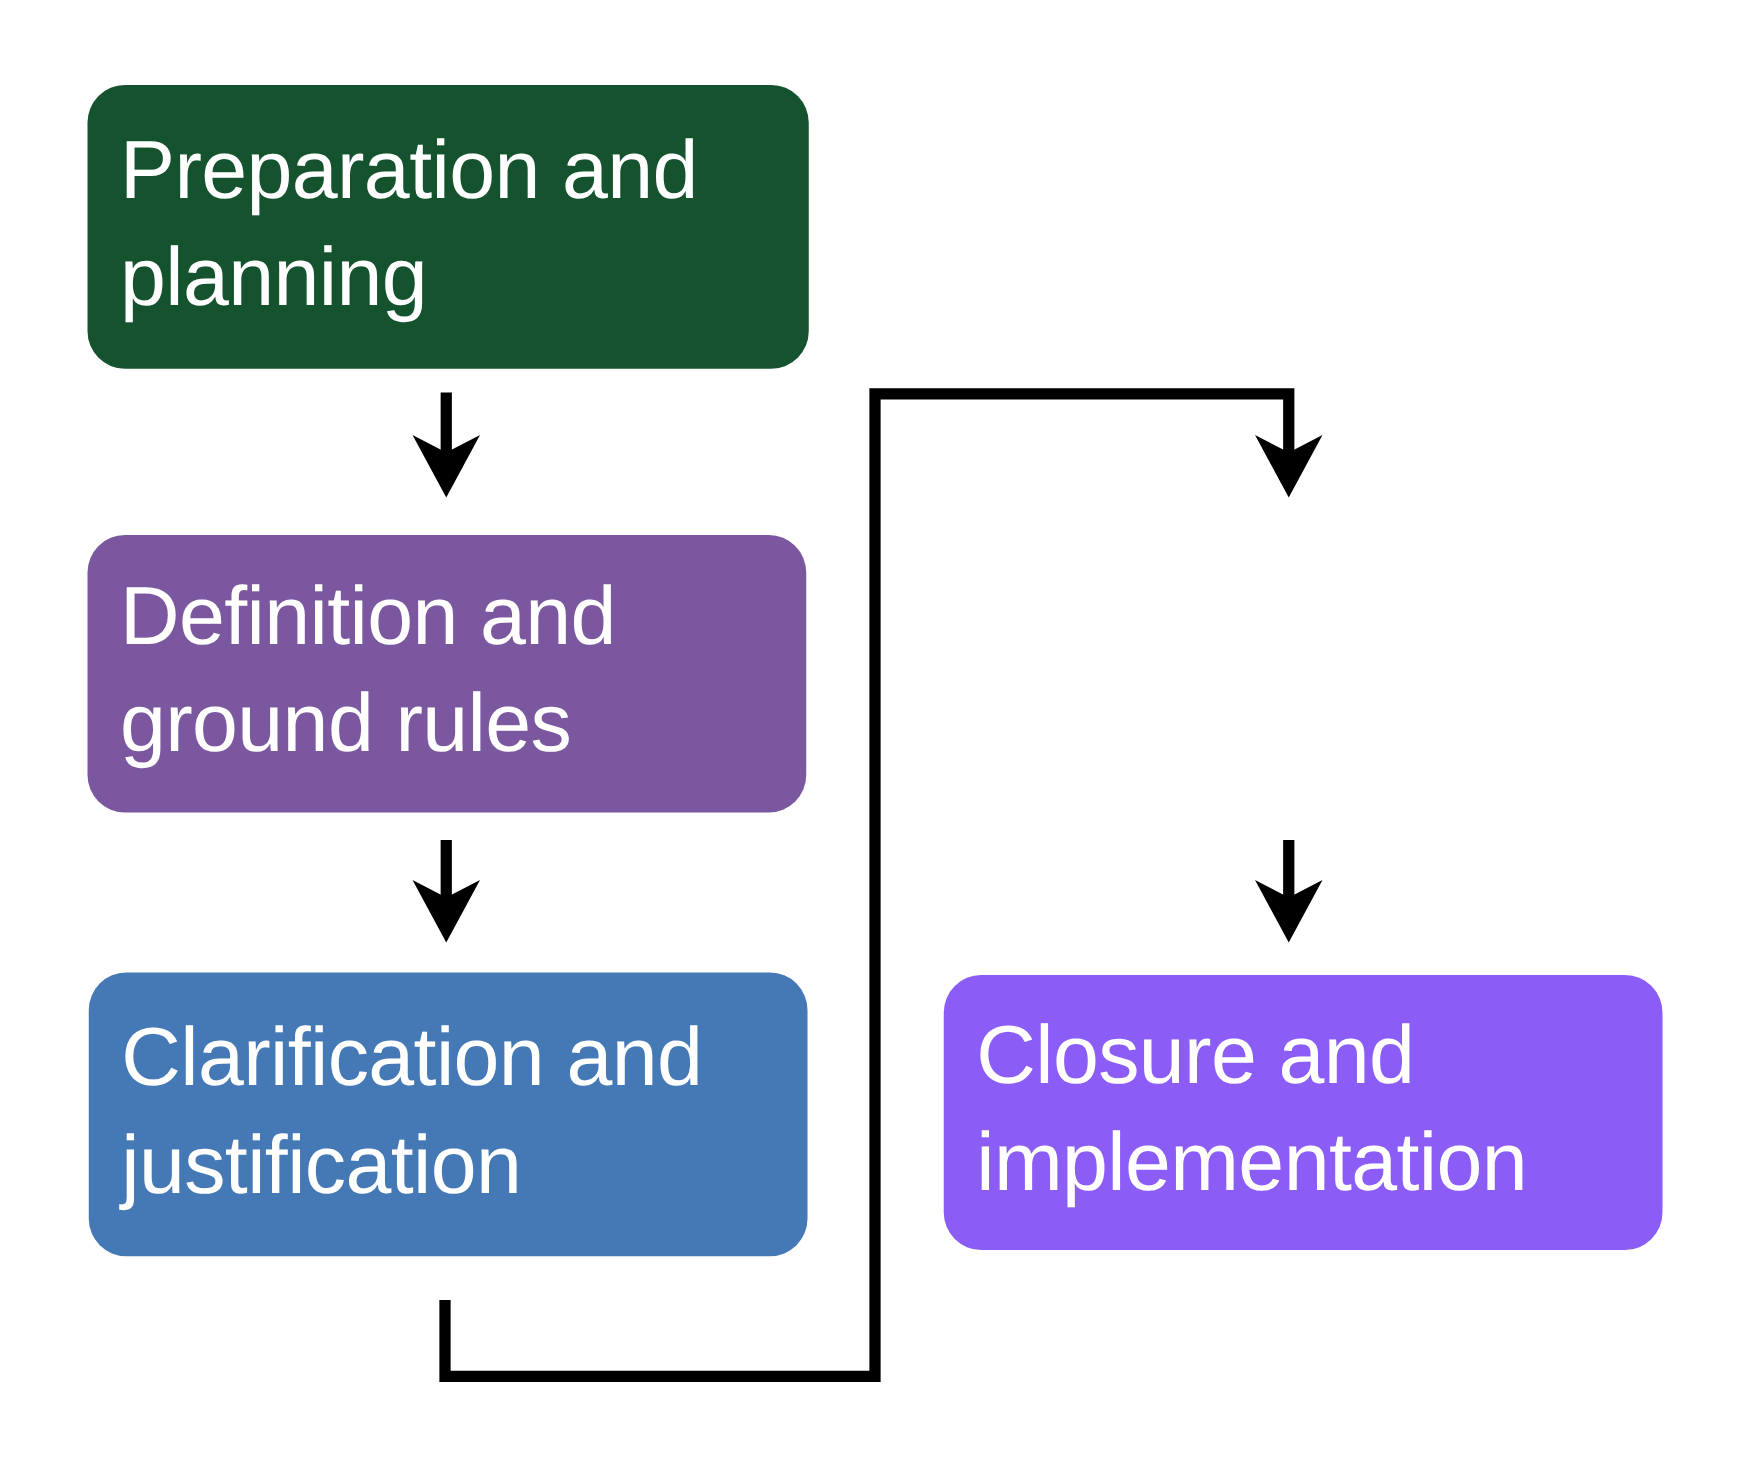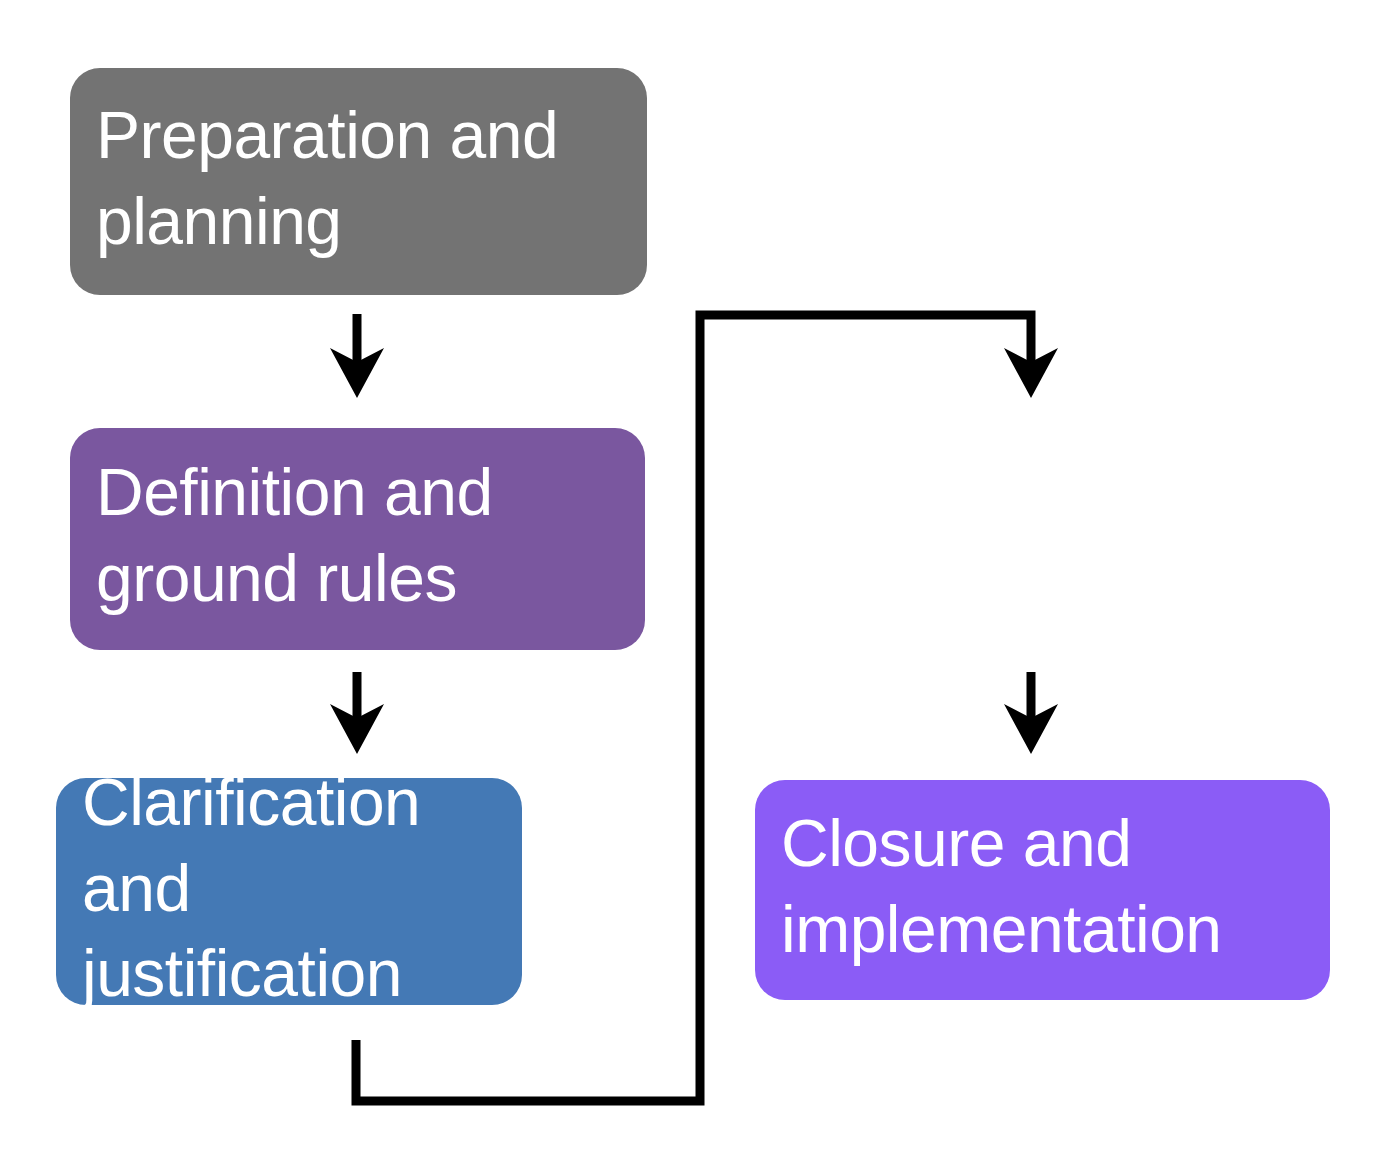--- a/index.html
+++ b/index.html
@@ -35,21 +35,21 @@
     font-size: 66px;
     line-height: 1.30;
     font-weight: 400;
     letter-spacing: -0.5px;
     white-space: pre-line;
     text-align: left;
   }
   
   #node-preparation  { left: 70px;  top: 68px;  width: 577px; height: 227px; }
   #node-definition   { left: 70px;  top: 428px; width: 575px; height: 222px; }
-  #node-clarification{ left: 56px;  top: 778px; width: 466px; height: 227px; }
+  #node-clarification{ left: 71px;  top: 778px; width: 575px; height: 227px; }
   #node-bargaining   { left: 755px; top: 428px; width: 575px; height: 222px; }
   #node-closure      { left: 755px; top: 780px; width: 575px; height: 220px; }
 
   #connector-layer {
     position: absolute;
     left: 0;
     top: 0;
     width: 1400px;
     height: 1167px;
     pointer-events: none;
@@ -76,21 +76,21 @@
       <line x1="1031" y1="672" x2="1031" y2="728" stroke="#000000" stroke-width="9"></line>
       <polygon points="1031,754 1004,704 1031,718 1058,704" fill="#000000"></polygon>
     </g>
 
     <g>
       <polyline points="356,1040 356,1101 700,1101 700,315 1031,315 1031,370" fill="none" stroke="#000000" stroke-width="9" stroke-linejoin="miter" stroke-linecap="butt"></polyline>
       <polygon points="1031,398 1004,348 1031,362 1058,348" fill="#000000"></polygon>
     </g>
   </svg>
 
-  <div class="node-box" id="node-preparation" style="background: #737373;">
+  <div class="node-box" id="node-preparation" style="background: #14532d;">
     <span class="node-label">Preparation and
 planning</span>
   </div>
 
   <div class="node-box" id="node-definition" style="background: rgb(122, 87, 159);">
     <span class="node-label">Definition and
 ground rules</span>
   </div>
 
   <div class="node-box" id="node-clarification" style="background: rgb(68, 121, 181);">

